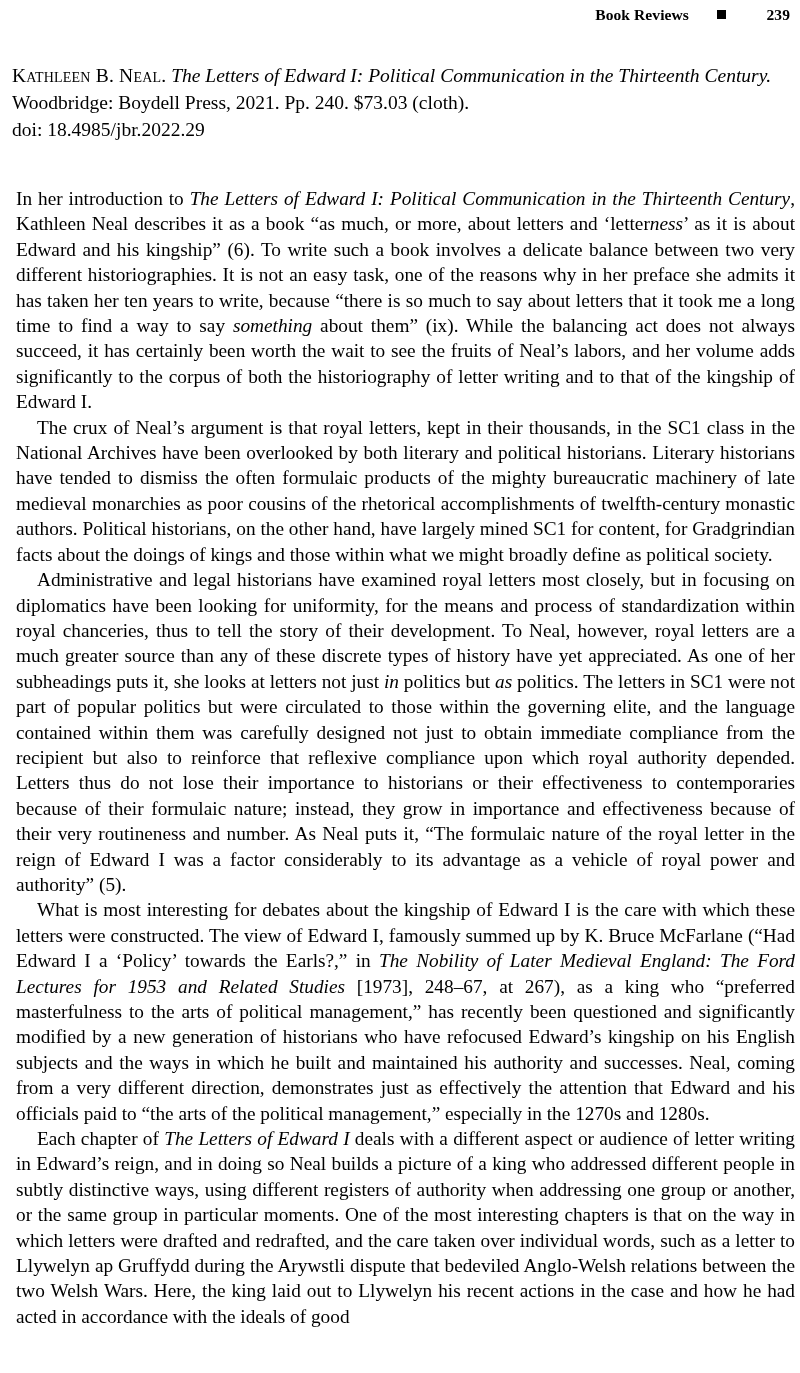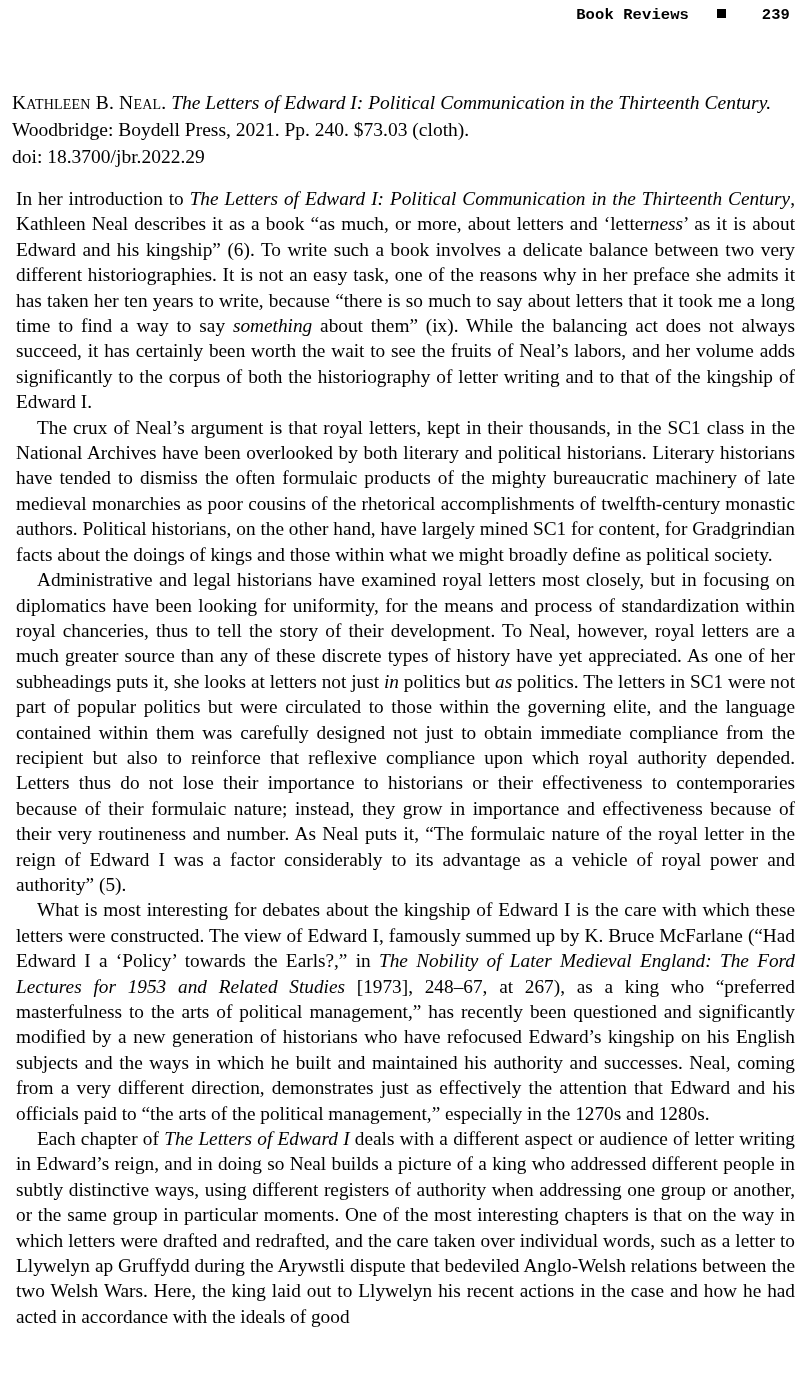--- a/index.html
+++ b/index.html
@@ -25,21 +25,21 @@
   
   .running-head {
     position: absolute;
     top: 6px;
     left: 12px;
     right: 10px;
     height: 26px;
     display: flex;
     justify-content: flex-end;
     align-items: baseline;
-    font-family: Liberation Mono, monospace;
+    font-family: Liberation Serif, serif;
     font-weight: bold;
     font-size: 15.5px;
     letter-spacing: 0.1px;
   }
   .running-head .rh-title {
     margin-right: 28px;
   }
   .running-head .rh-marker {
     display: inline-block;
     width: 9px;
@@ -55,21 +55,20 @@
   }
 
   
   .citation {
     position: absolute;
     top: 62px;
     left: 12px;
     width: 778px;
     font-size: 19.5px;
     line-height: 27px;
-    margin-top: 27px;
   }
   .citation .smallcaps {
     font-variant: small-caps;
     letter-spacing: 0.2px;
   }
   .citation .ital {
     font-style: italic;
   }
 
   
@@ -105,21 +104,21 @@
     <span class="rh-marker"></span>
     <span class="rh-page">239</span>
   </div>
 
   <div class="citation">
     <div>
       <span class="smallcaps">Kathleen B. Neal.</span>
       <span class="ital">The Letters of Edward I: Political Communication in the Thirteenth Century.</span>
     </div>
     <div>Woodbridge: Boydell Press, 2021. Pp. 240. $73.03 (cloth).</div>
-    <div>doi: 18.3700/jbr.2022.29</div>
+    <div>doi: 18.4985/jbr.2022.29</div>
   </div>
 
   <div class="body-text" id="review-body">
       <p><span>In her introduction to </span><i>The Letters of Edward I: Political Communication in the Thirteenth Century</i><span>, Kathleen Neal describes it as a book “as much, or more, about letters and ‘letter</span><i>ness</i><span>’ as it is about Edward and his kingship” (6). To write such a book involves a delicate balance between two very different historiographies. It is not an easy task, one of the reasons why in her preface she admits it has taken her ten years to write, because “there is so much to say about letters that it took me a long time to find a way to say </span><i>something</i><span> about them” (ix). While the balancing act does not always succeed, it has certainly been worth the wait to see the fruits of Neal’s labors, and her volume adds significantly to the corpus of both the historiography of letter writing and to that of the kingship of Edward I.</span></p>
       <p class="indented"><span>The crux of Neal’s argument is that royal letters, kept in their thousands, in the SC1 class in the National Archives have been overlooked by both literary and political historians. Literary historians have tended to dismiss the often formulaic products of the mighty bureaucratic machinery of late medieval monarchies as poor cousins of the rhetorical accomplishments of twelfth-century monastic authors. Political historians, on the other hand, have largely mined SC1 for content, for Gradgrindian facts about the doings of kings and those within what we might broadly define as political society.</span></p>
       <p class="indented"><span>Administrative and legal historians have examined royal letters most closely, but in focusing on diplomatics have been looking for uniformity, for the means and process of standardization within royal chanceries, thus to tell the story of their development. To Neal, however, royal letters are a much greater source than any of these discrete types of history have yet appreciated. As one of her subheadings puts it, she looks at letters not just </span><i>in</i><span> politics but </span><i>as</i><span> politics. The letters in SC1 were not part of popular politics but were circulated to those within the governing elite, and the language contained within them was carefully designed not just to obtain immediate compliance from the recipient but also to reinforce that reflexive compliance upon which royal authority depended. Letters thus do not lose their importance to historians or their effectiveness to contemporaries because of their formulaic nature; instead, they grow in importance and effectiveness because of their very routineness and number. As Neal puts it, “The formulaic nature of the royal letter in the reign of Edward I was a factor considerably to its advantage as a vehicle of royal power and authority” (5).</span></p>
       <p class="indented"><span>What is most interesting for debates about the kingship of Edward I is the care with which these letters were constructed. The view of Edward I, famously summed up by K. Bruce McFarlane (“Had Edward I a ‘Policy’ towards the Earls?,” in </span><i>The Nobility of Later Medieval England: The Ford Lectures for 1953 and Related Studies</i><span> [1973], 248–67, at 267), as a king who “preferred masterfulness to the arts of political management,” has recently been questioned and significantly modified by a new generation of historians who have refocused Edward’s kingship on his English subjects and the ways in which he built and maintained his authority and successes. Neal, coming from a very different direction, demonstrates just as effectively the attention that Edward and his officials paid to “the arts of the political management,” especially in the 1270s and 1280s.</span></p>
       <p class="indented"><span>Each chapter of </span><i>The Letters of Edward I</i><span> deals with a different aspect or audience of letter writing in Edward’s reign, and in doing so Neal builds a picture of a king who addressed different people in subtly distinctive ways, using different registers of authority when addressing one group or another, or the same group in particular moments. One of the most interesting chapters is that on the way in which letters were drafted and redrafted, and the care taken over individual words, such as a letter to Llywelyn ap Gruffydd during the Arywstli dispute that bedeviled Anglo-Welsh relations between the two Welsh Wars. Here, the king laid out to Llywelyn his recent actions in the case and how he had acted in accordance with the ideals of good</span></p>
     </div>
 

